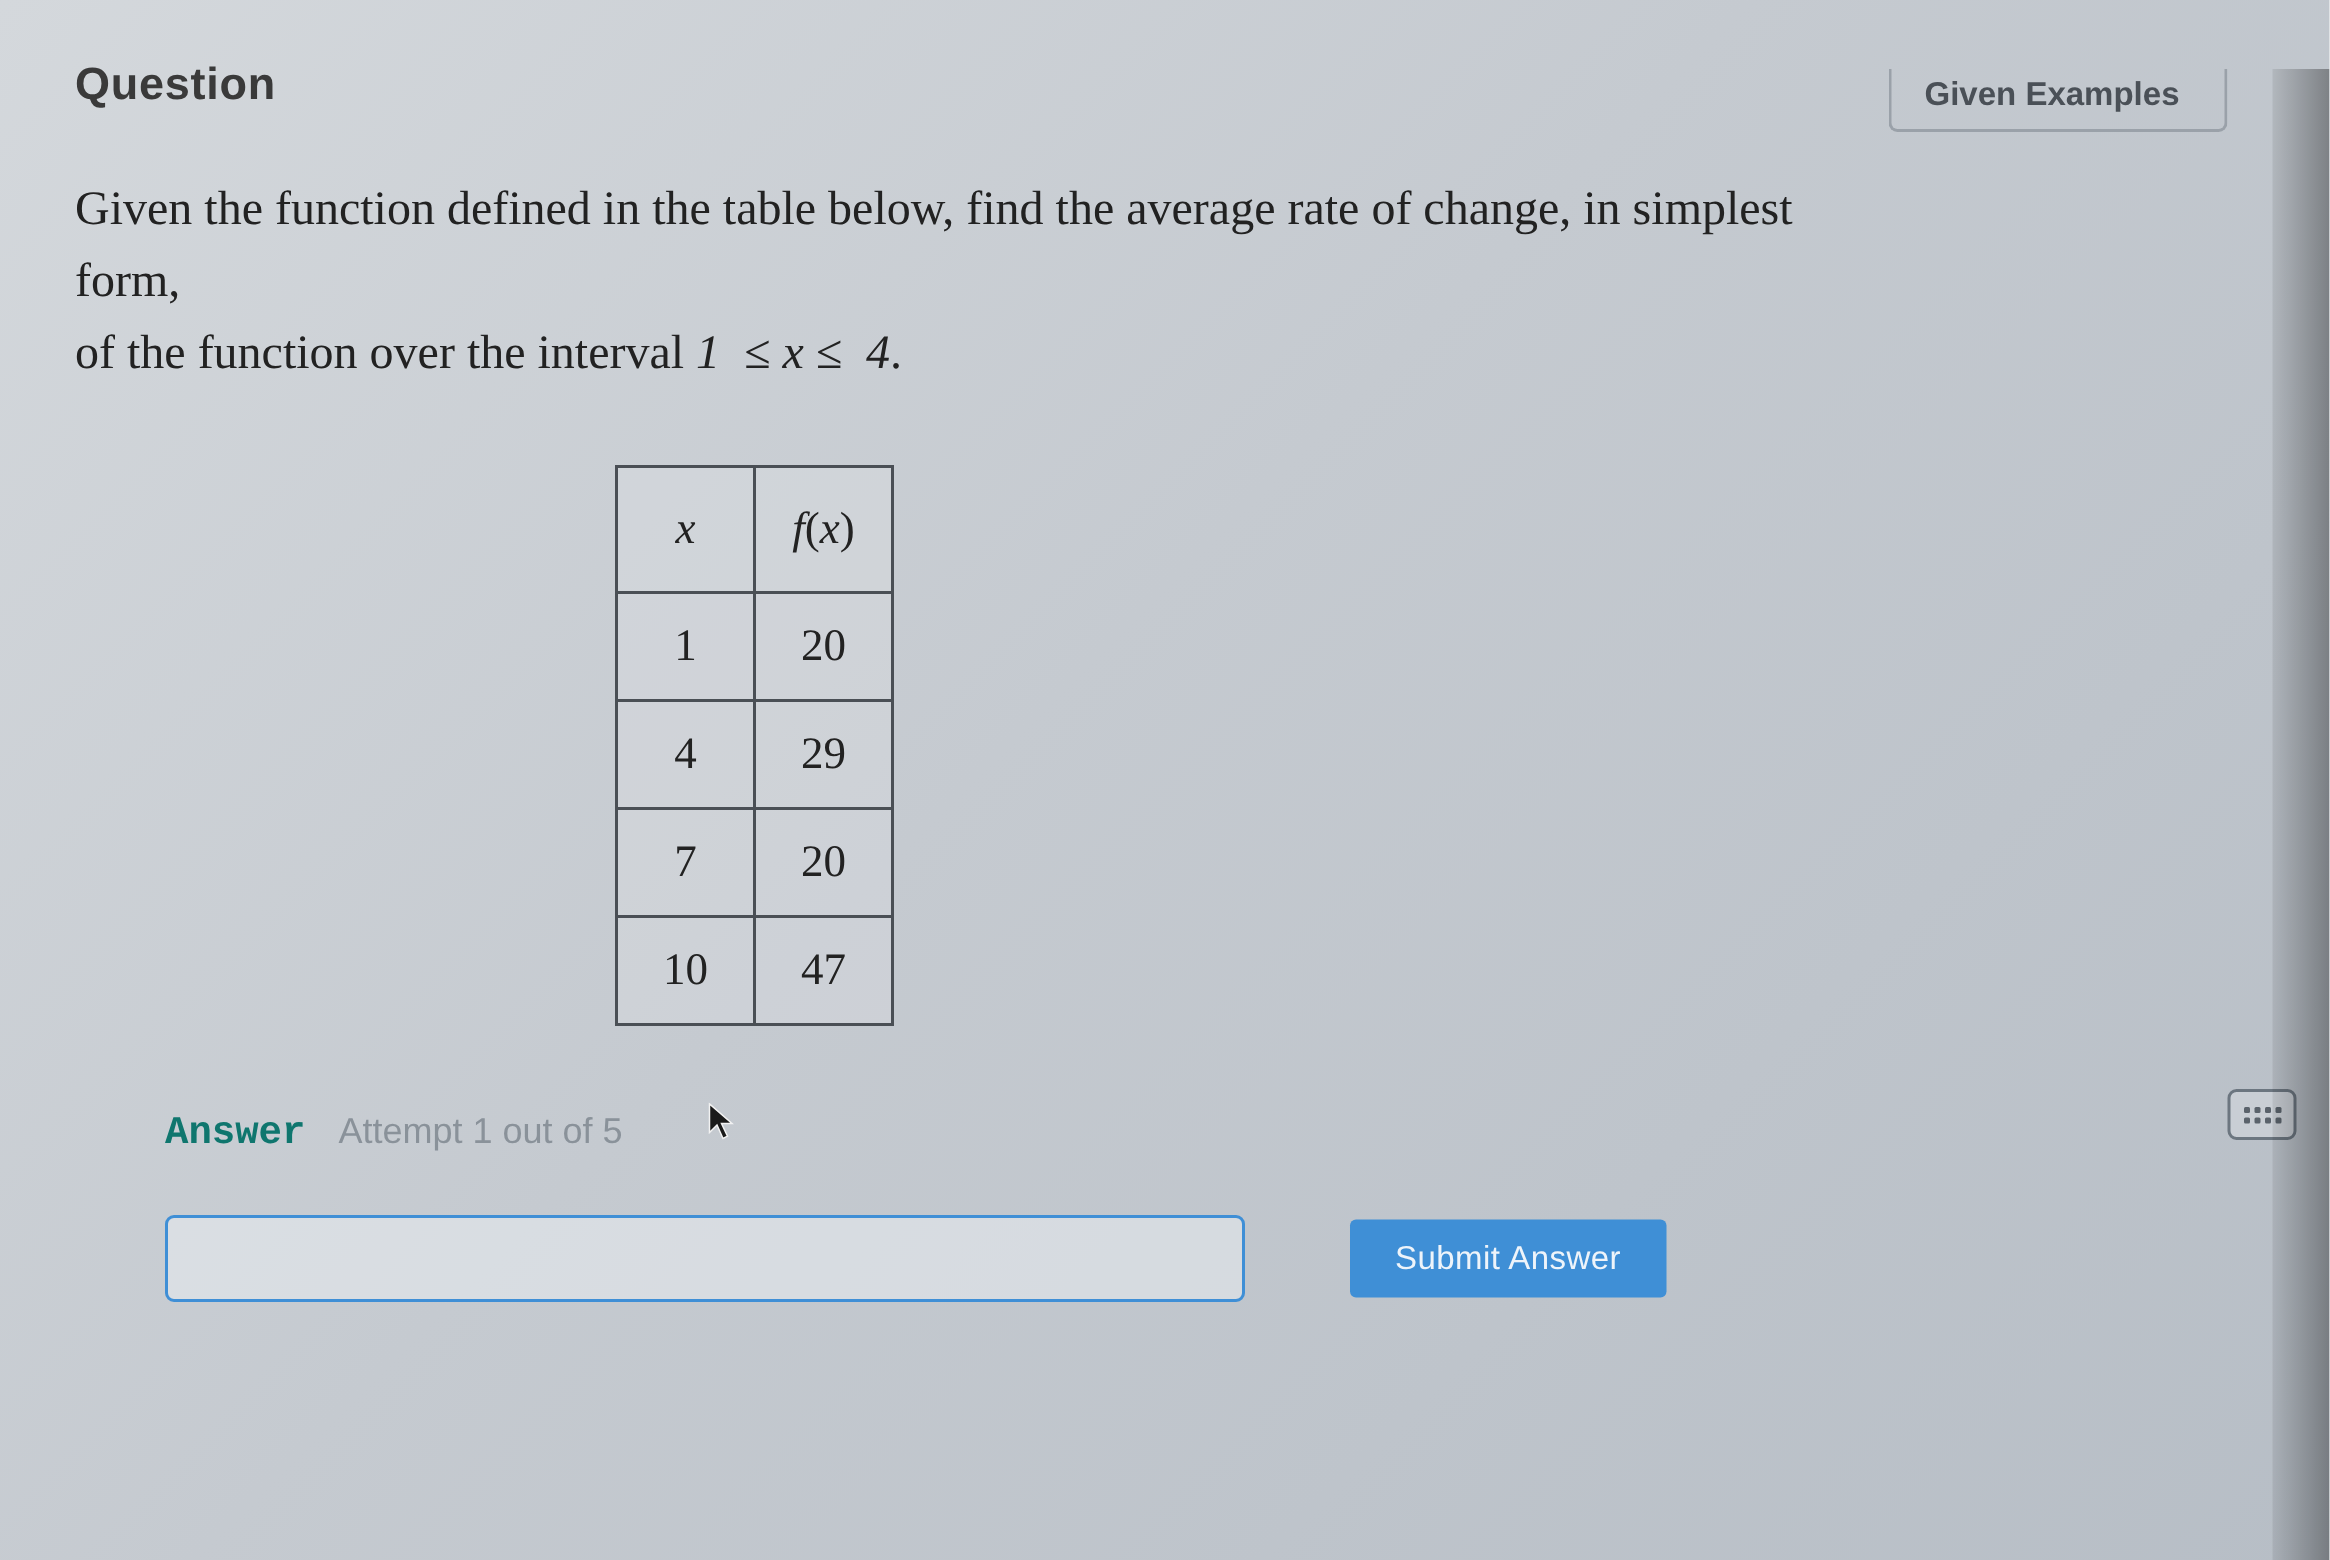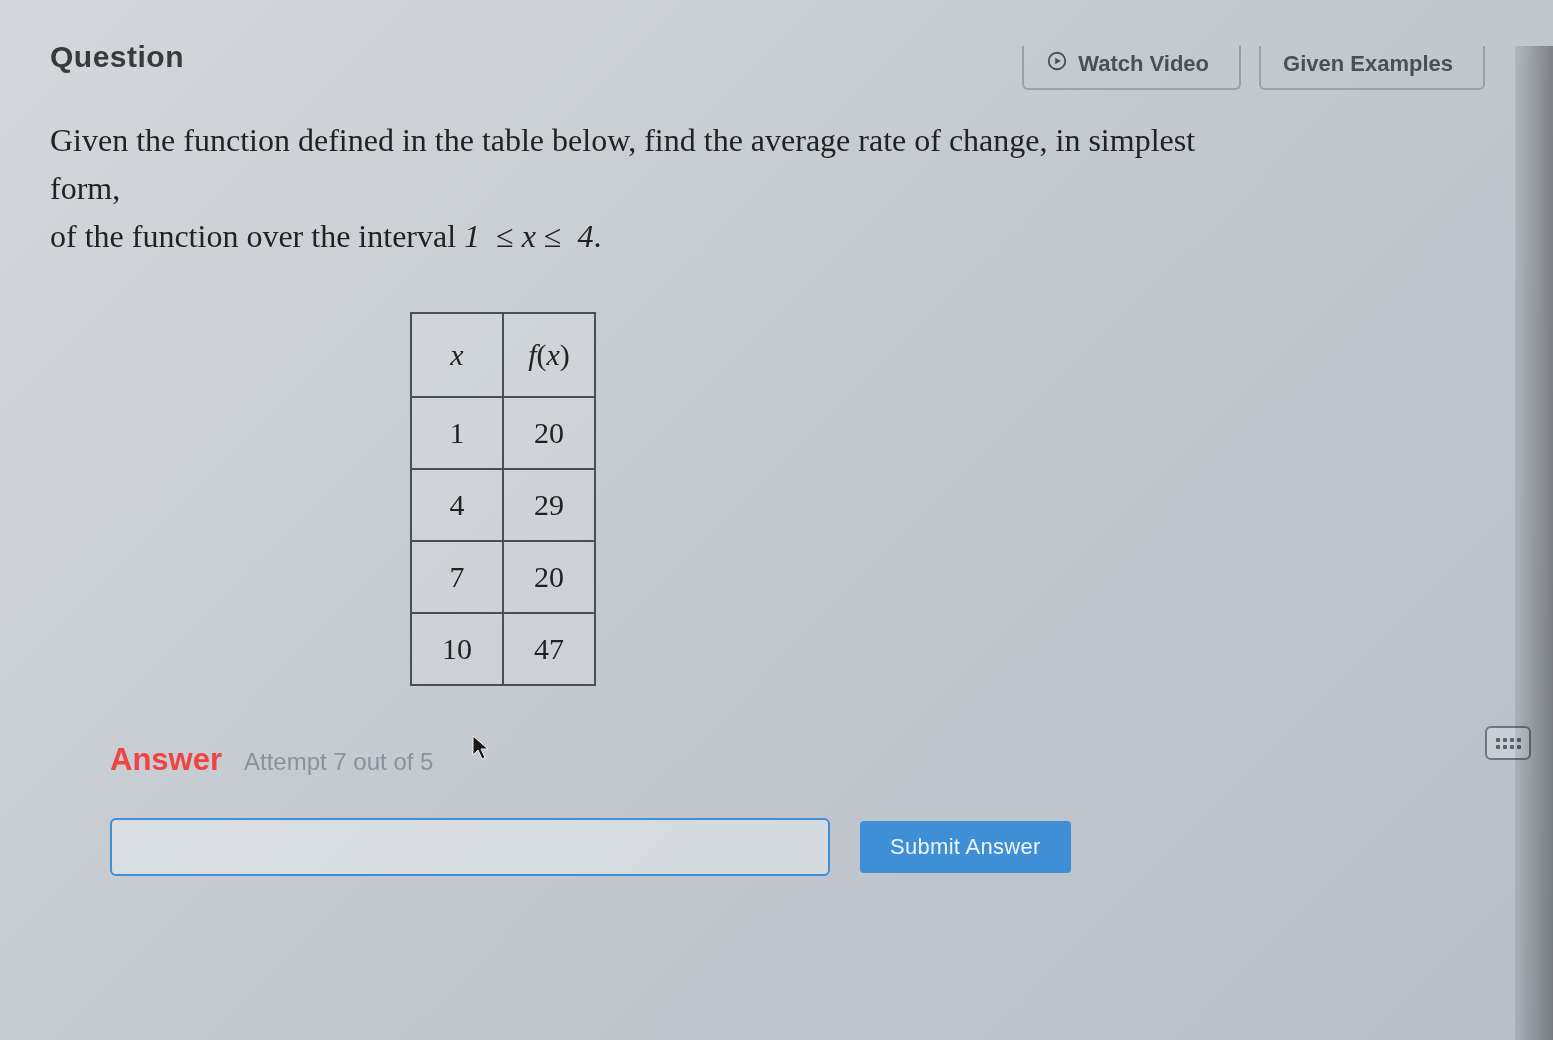--- a/index.html
+++ b/index.html
@@ -86,24 +86,24 @@
   table.func th.fx .x { font-style: italic; }
   table.func td { padding: 18px 30px; }
   .answer-row {
     margin-top: 56px;
     display: flex;
     align-items: baseline;
     gap: 22px;
     padding-left: 60px;
   }
   .answer-label {
-    font-family: Liberation Sans, sans-serif;
+    font-family: Liberation Mono, monospace;
     font-weight: 700;
-    font-size: 31px;
-    color: #ef4444;
+    font-size: 26px;
+    color: #0f766e;
   }
   .attempt {
     font-family: Arial, Helvetica, sans-serif;
     font-size: 24px;
     color: #8a929a;
   }
   .input-row {
     margin-top: 40px;
     display: flex;
     align-items: stretch;
@@ -126,20 +126,21 @@
     background: #3f8fd6;
     color: #eef4fa;
     border: none;
     font-size: 22px;
     padding: 0 30px;
     height: 52px;
     border-radius: 4px;
     cursor: pointer;
     align-self: center;
     letter-spacing: 0.3px;
+    margin-left: 40px;
   }
   .cursor-arrow {
     position: absolute;
     left: 472px;
     top: 689px;
     width: 18px;
     height: 26px;
     pointer-events: none;
   }
   .keypad-badge {
@@ -179,29 +180,20 @@
   }
 </style>
 </head>
 <body>
 
 <div class="page">
 
   <div class="top-row">
     <div class="question-heading">Question</div>
     <div class="top-buttons">
-      <button class="ghost-btn">
-        <span>
-          <svg viewBox="0 0 24 24" fill="none" stroke="#4a5057" stroke-width="2">
-            <circle cx="12" cy="12" r="9"></circle>
-            <path d="M10 8.5 L16 12 L10 15.5 Z" fill="#4a5057" stroke="none"></path>
-          </svg>
-        </span>
-        <span>Watch Video</span>
-      </button>
       <button class="ghost-btn">
         <span>Given Examples</span>
       </button>
     </div>
   </div>
 
   <div class="prompt">
     <span>Given the function defined in the table below, find the average rate of change, in simplest form,</span><br>
     <span>of the function over the interval </span>
     <span class="mathvar">
@@ -236,21 +228,21 @@
         <tr>
           <td>10</td>
           <td>47</td>
         </tr>
       </tbody>
     </table>
   </div>
 
   <div class="answer-row">
     <span class="answer-label">Answer</span>
-    <span class="attempt">Attempt 7 out of 5</span>
+    <span class="attempt">Attempt 1 out of 5</span>
   </div>
 
   <div class="input-row">
     <input class="answer-input" type="text" value="" style="">
     <button class="submit-btn">Submit Answer</button>
   </div>
 
   <div class="keypad-badge">
     <span>
       <span class="dots">

